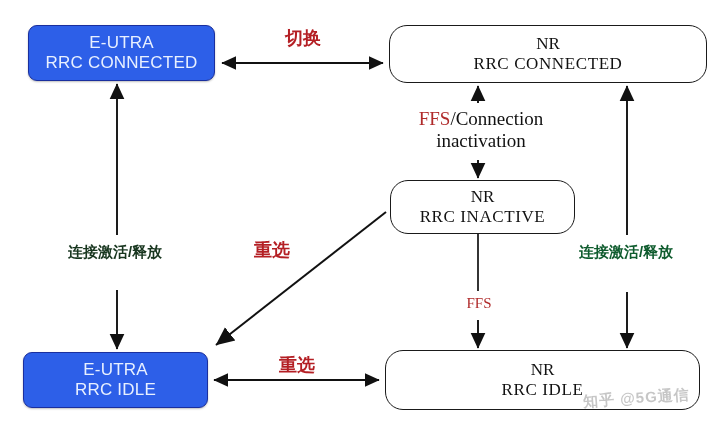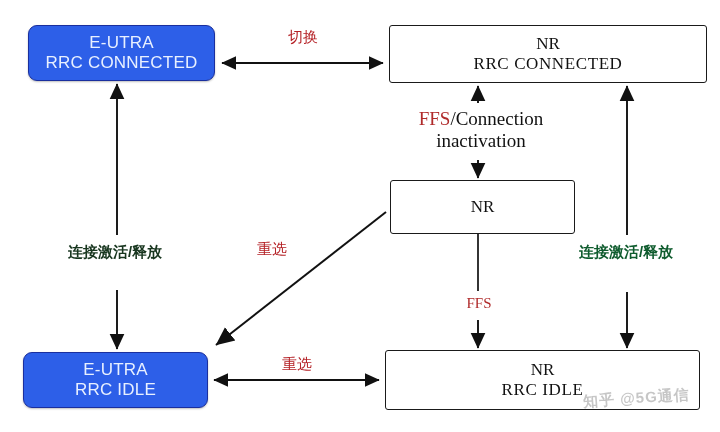--- a/index.html
+++ b/index.html
@@ -43,39 +43,39 @@
     border-radius: 9px;
     color: #e8f0ff;
     font-family: "Liberation Sans", sans-serif;
     font-size: 17px;
     letter-spacing: .2px;
     box-shadow: 0 1px 2px rgba(0,0,0,.25);
   }
   .box.nr {
     background: #ffffff;
     border: 1.7px solid #1a1a1a;
-    border-radius: 3px;
+    border-radius: 18px;
     color: #111111;
     font-family: "Liberation Serif", serif;
     font-size: 17px;
   }
   .box.nr .l2 { letter-spacing: .6px; }
 
   
   .lbl {
     position: absolute;
     white-space: nowrap;
     text-align: center;
     line-height: 1.18;
   }
   .lbl.red {
     color: #b41f24;
-    font-weight: normal;
-    font-family: "Liberation Sans", sans-serif;
-    font-size: 15px;
+    font-weight: bold;
+    font-family: "Liberation Sans", sans-serif;
+    font-size: 18px;
   }
   .lbl.green {
     color: #0f5c2e;
     font-weight: bold;
     font-family: "Liberation Sans", sans-serif;
     font-size: 15px;
   }
   .lbl.dark {
     color: #18361f;
     font-weight: bold;
@@ -171,20 +171,21 @@
     <span class="l2">RRC CONNECTED</span>
   </div>
 
   <div class="box nr" style="left:389px; top:25px; width:318px; height:58px;">
     <span class="l1">NR</span>
     <span class="l2">RRC  CONNECTED</span>
   </div>
 
   <div class="box nr" style="left:390px; top:180px; width:185px; height:54px;">
     <span class="l1">NR</span>
+    <span class="l2">RRC  INACTIVE</span>
   </div>
 
   <div class="box lte" style="left:23px; top:352px; width:185px; height:56px;">
     <span class="l1">E-UTRA</span>
     <span class="l2">RRC IDLE</span>
   </div>
 
   <div class="box nr" style="left:385px; top:350px; width:315px; height:60px;">
     <span class="l1">NR</span>
     <span class="l2">RRC  IDLE</span>

